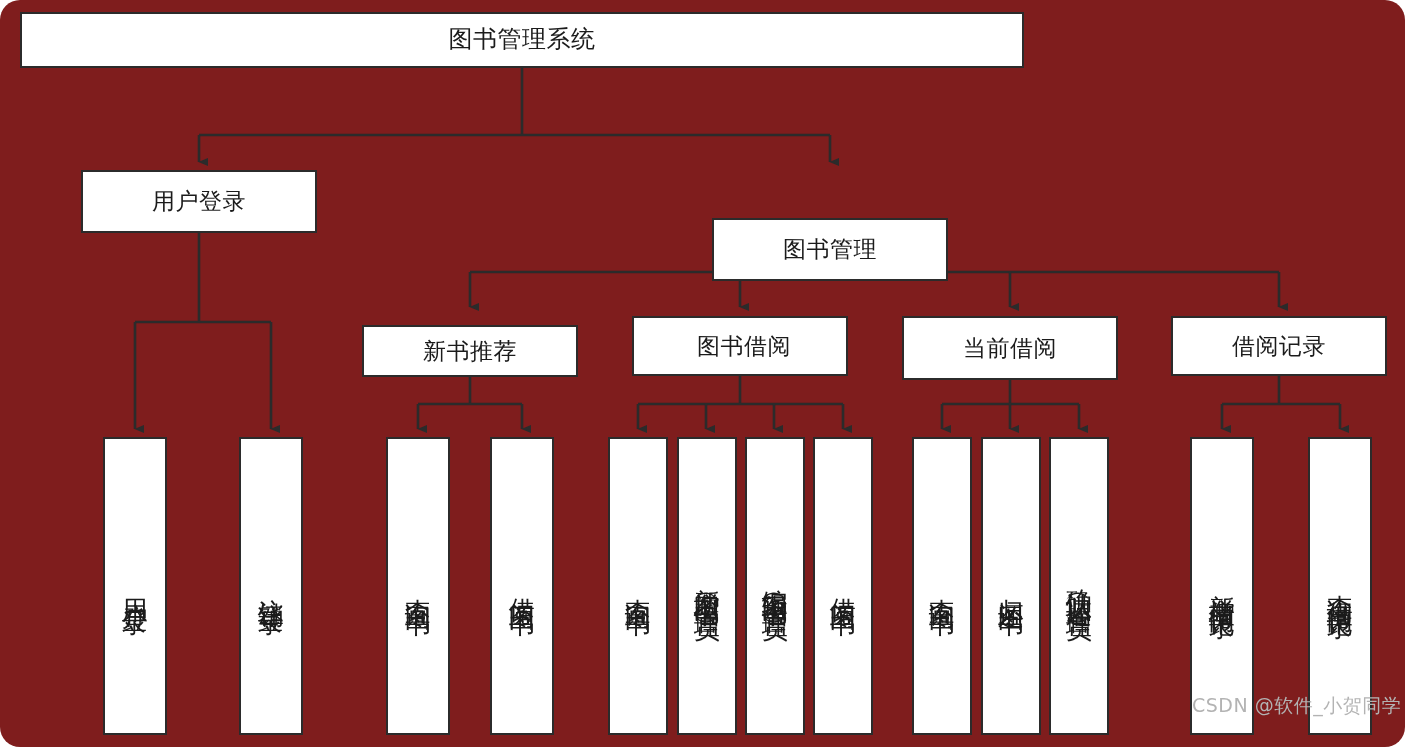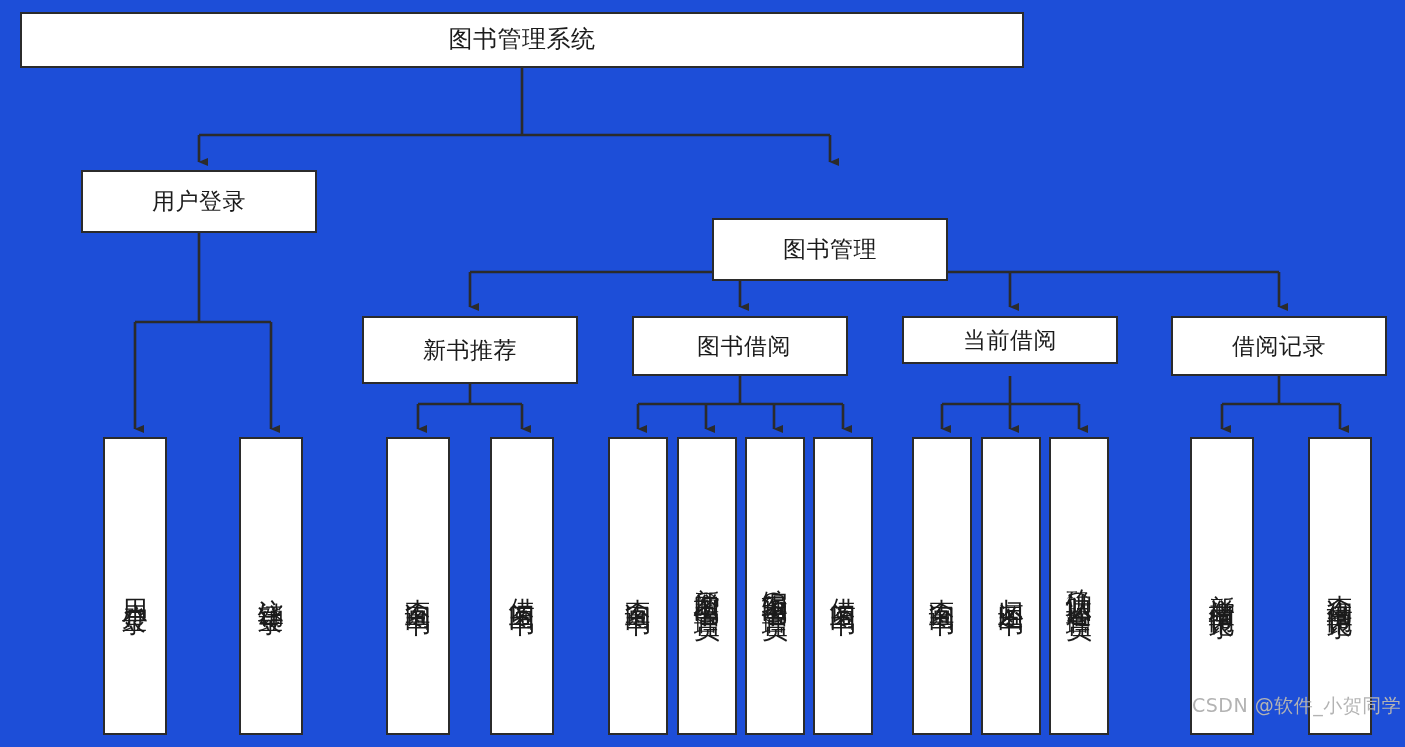--- a/index.html
+++ b/index.html
@@ -8,22 +8,23 @@
     padding: 0;
     background: #ffffff;
   }
   body {
     font-family: "DejaVu Sans", "Liberation Sans", sans-serif;
   }
   #diagram-root {
     position: relative;
     width: 1405px;
     height: 747px;
-    background: #1d4ed8;
+    background: #7f1d1d;
     overflow: hidden;
+    border-radius: 20px;
   }
   #wire-layer {
     position: absolute;
     left: 0;
     top: 0;
     width: 1405px;
     height: 747px;
     pointer-events: none;
   }
   .node {
@@ -133,29 +134,29 @@
   </div>
 
   <div class="node horizontal" style="left:81px; top:170px; width:236px; height:63px;">
     <span class="node-label">用户登录</span>
   </div>
 
   <div class="node horizontal" style="left:712px; top:170px; width:236px; height:63px;margin-top:48px;">
     <span class="node-label">图书管理</span>
   </div>
 
-  <div class="node horizontal" style="left:362px; top:316px; width:216px; height:68px;align-items:center;">
+  <div class="node horizontal" style="left:362px; top:325px; width:216px; height:52px;align-items:center;">
     <span class="node-label">新书推荐</span>
   </div>
 
   <div class="node horizontal" style="left:632px; top:316px; width:216px; height:60px;padding-left:8px;">
     <span class="node-label">图书借阅</span>
   </div>
 
-  <div class="node horizontal" style="left:902px; top:316px; width:216px; height:48px;">
+  <div class="node horizontal" style="left:902px; top:316px; width:216px; height:64px;">
     <span class="node-label">当前借阅</span>
   </div>
 
   <div class="node horizontal" style="left:1171px; top:316px; width:216px; height:60px;">
     <span class="node-label">借阅记录</span>
   </div>
 
   <div class="node vertical" style="left:103px; top:437px; width:64px; height:298px;">
     <span class="node-label">用户登录</span>
   </div>

